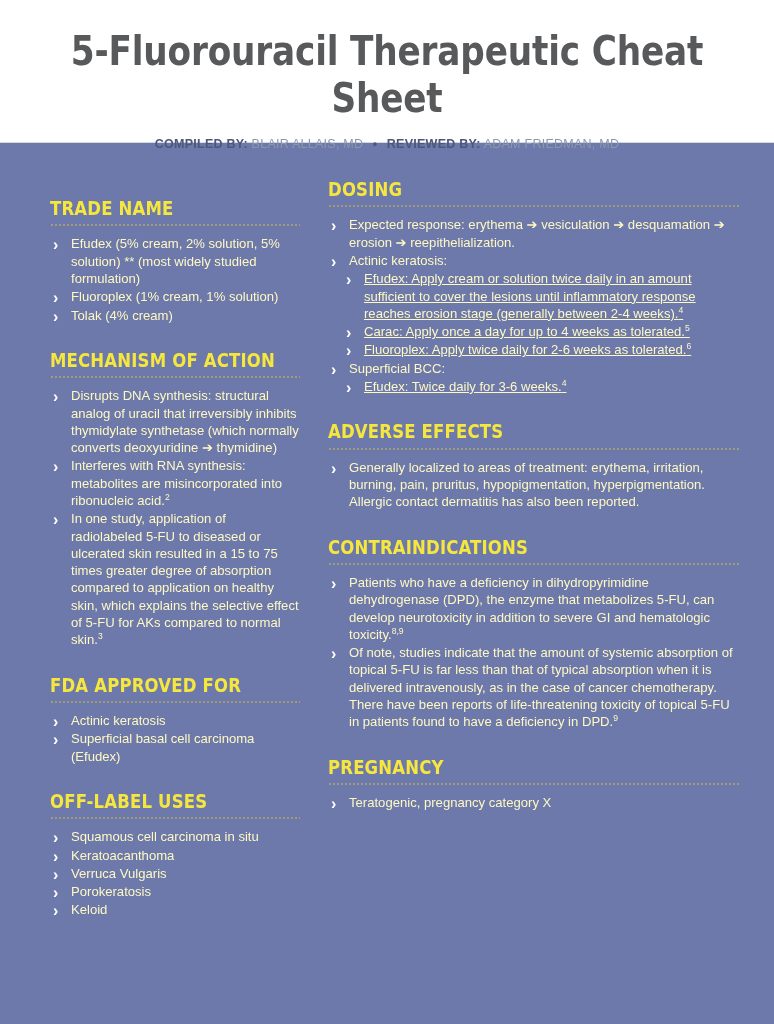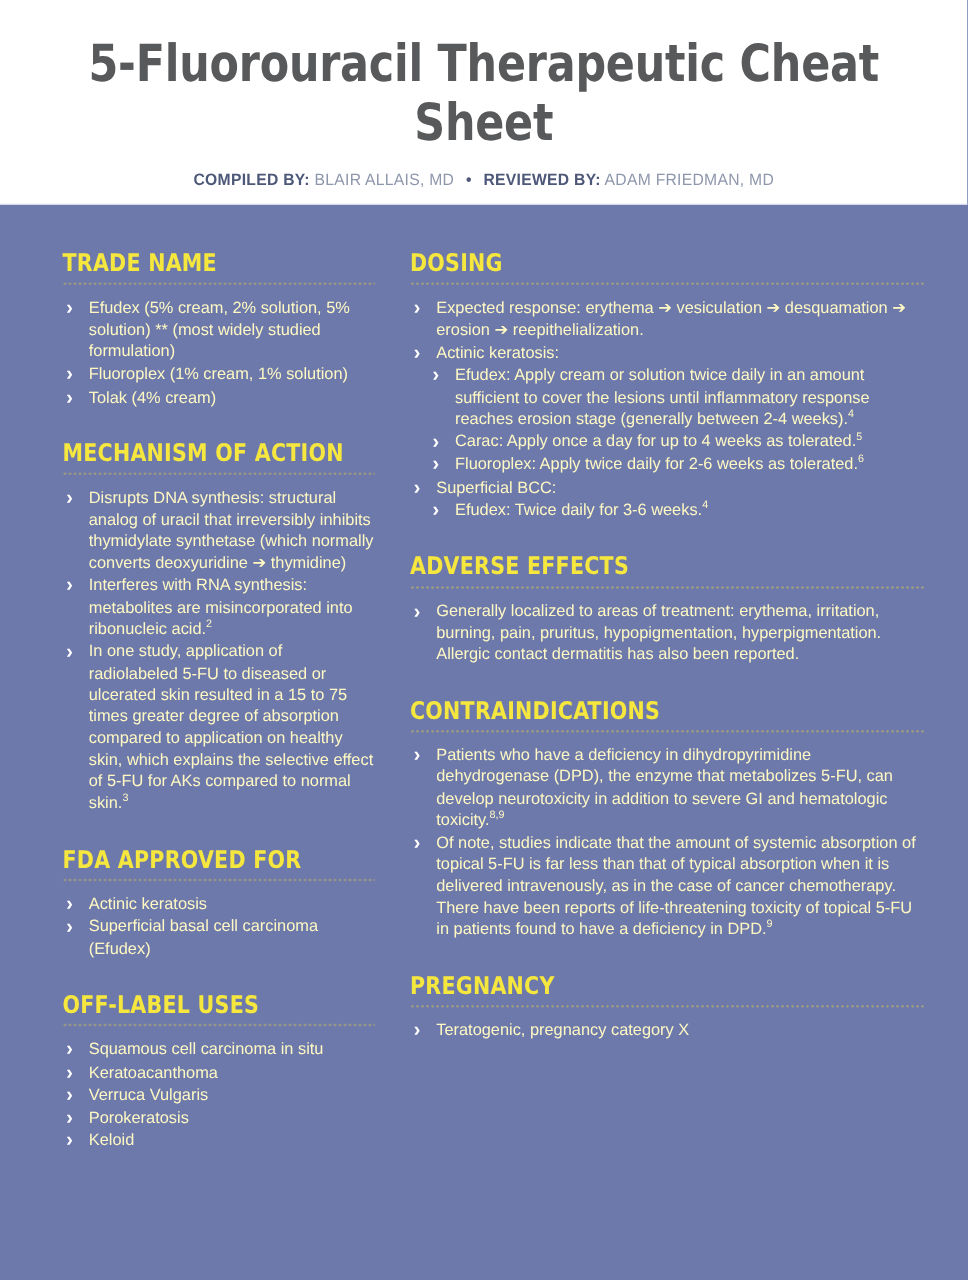--- a/index.html
+++ b/index.html
@@ -8,21 +8,21 @@
     width: 774px;
     height: 1024px;
     background: #6d78ab;
     font-family: "Liberation Sans", sans-serif;
     overflow: hidden;
   }
 
   
   .header {
     background: #ffffff;
-    height: 164px;
+    height: 143px;
     padding-top: 28px;
     text-align: center;
     border-bottom: 1px solid #d3dae6;
   }
 
   .doc-title {
     font-family: "Liberation Sans Narrow", "DejaVu Sans Condensed", "Liberation Sans", sans-serif;
     font-size: 41px;
     font-weight: bold;
     color: #58595b;
@@ -40,21 +40,21 @@
     transform: scaleX(0.95);
   }
   .byline b { color: #4d5878; font-weight: bold; }
   .byline .sep { color: #4d5878; padding: 0 6px; font-weight: bold; }
 
   
   .sheet {
     display: flex;
     padding: 36px 34px 0 50px;
   }
-  .col-left  { width: 268px; padding-right: 18px; }
+  .col-left  { width: 268px; padding-right: 18px; margin-top: 19px; }
   .col-right { flex: 1; padding-left: 10px; }
 
   .section { margin-bottom: 26px; }
 
   .sec-title {
     font-family: "Liberation Sans Narrow", "DejaVu Sans Condensed", "Liberation Sans", sans-serif;
     font-size: 19.5px;
     font-weight: bold;
     color: #f6e73e;
     letter-spacing: 0.2px;
@@ -87,21 +87,21 @@
     content: "\203A";
     position: absolute;
     left: 3px;
     top: -1px;
     font-size: 16px;
     font-weight: bold;
     color: #ffffff;
   }
 
   ul.sub { list-style: none; margin-left: 15px; margin-top: 1px; }
-  ul.sub li.item { padding-left: 21px; }
+  ul.sub li.item { padding-left: 21px; text-decoration: underline; }
 
   sup { font-size: 8.6px; vertical-align: super; line-height: 0; }
 </style>
 </head>
 <body style="background: rgb(109, 120, 171);">
 
 <div class="header">
   <div class="doc-title">5-Fluorouracil Therapeutic Cheat Sheet</div>
   <div class="byline">
     <b>COMPILED BY:</b>

